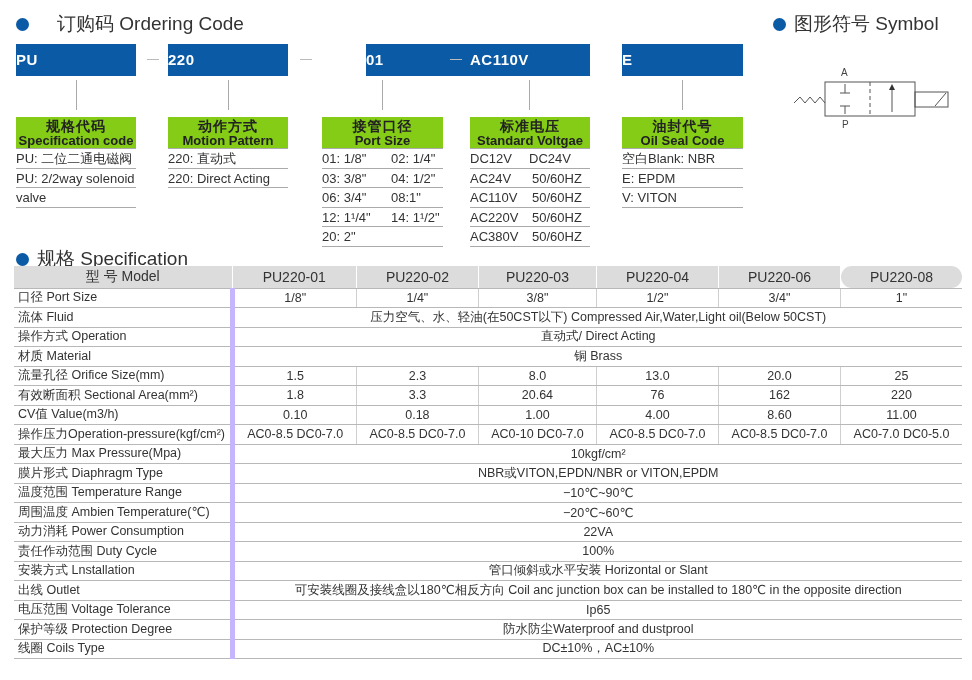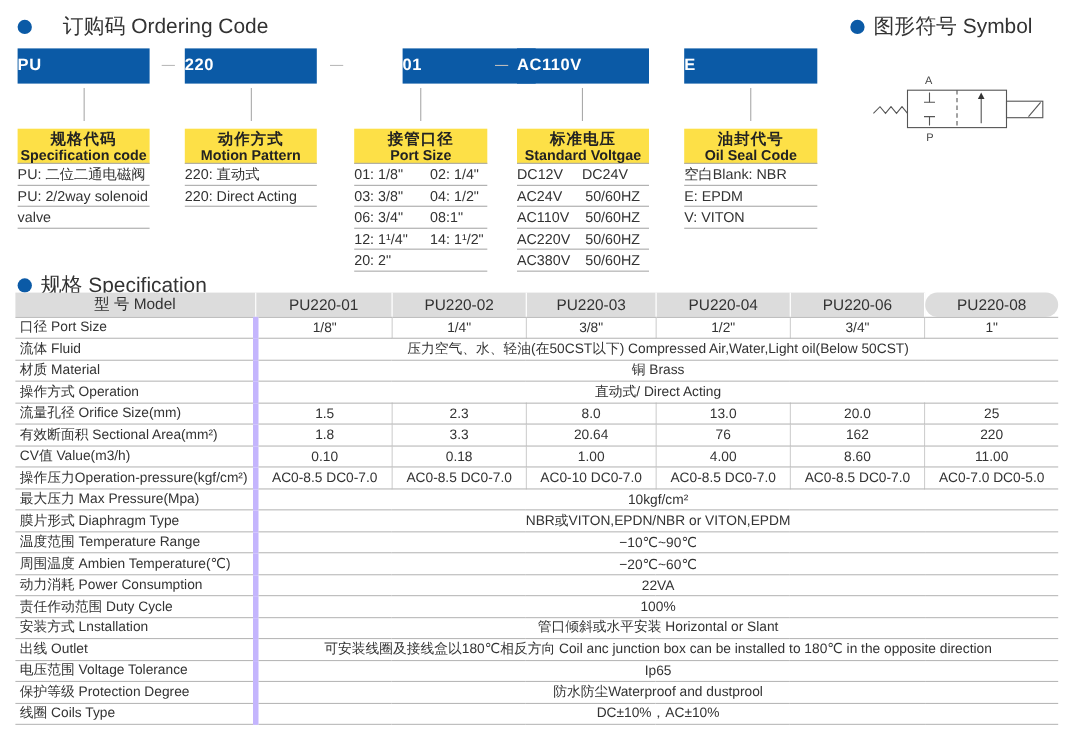--- a/index.html
+++ b/index.html
@@ -22,21 +22,21 @@
       line-height: 32px; letter-spacing: 0.5px;
     }
     .dash {
       position: absolute; top: 59px; height: 1px; width: 12px; background: #bbb;
     }
     .vline {
       position: absolute; top: 80px; width: 1px; height: 30px; background: #aaa;
     }
     .desc-block { position: absolute; top: 117px; }
     .desc-head {
-      background: #fde047; text-align: center; color: #222; font-weight: bold;
+      background: #84cc16; text-align: center; color: #222; font-weight: bold;
       padding-top: 2px; height: 32px; border-bottom: 1px solid #aaa;
     }
     .desc-head .zh { font-size: 14px; line-height: 15px; letter-spacing: 1px; }
     .desc-head .en { font-size: 13px; line-height: 14px; }
     .desc-row {
       font-size: 13px; height: 19.5px; line-height: 19px; border-bottom: 1px solid #aaa;
       white-space: nowrap; color: #333; display: flex;
     }
     .desc-row span { display: inline-block; }
     .symbol { position: absolute; left: 790px; top: 62px; }
@@ -213,26 +213,26 @@
     <td class="val">1/2"</td>
     <td class="val">3/4"</td>
     <td class="val" style="border-right:none;">1"</td>
   </tr>
 
   <tr>
     <td class="lbl">流体 Fluid</td>
     <td class="span" colspan="6">压力空气、水、轻油(在50CST以下) Compressed Air,Water,Light oil(Below 50CST)</td>
   </tr>
   <tr>
+    <td class="lbl">操作方式 Operation</td>
+    <td class="span" colspan="6">直动式/ Direct Acting</td>
+  </tr>
+  <tr>
     <td class="lbl">材质 Material</td>
     <td class="span" colspan="6">铜 Brass</td>
-  </tr>
-  <tr>
-    <td class="lbl">操作方式 Operation</td>
-    <td class="span" colspan="6">直动式/ Direct Acting</td>
   </tr>
 
   <tr>
     <td class="lbl">流量孔径 Orifice Size(mm)</td>
     <td class="val">1.5</td>
     <td class="val">2.3</td>
     <td class="val">8.0</td>
     <td class="val">13.0</td>
     <td class="val">20.0</td>
     <td class="val" style="border-right:none;">25</td>

